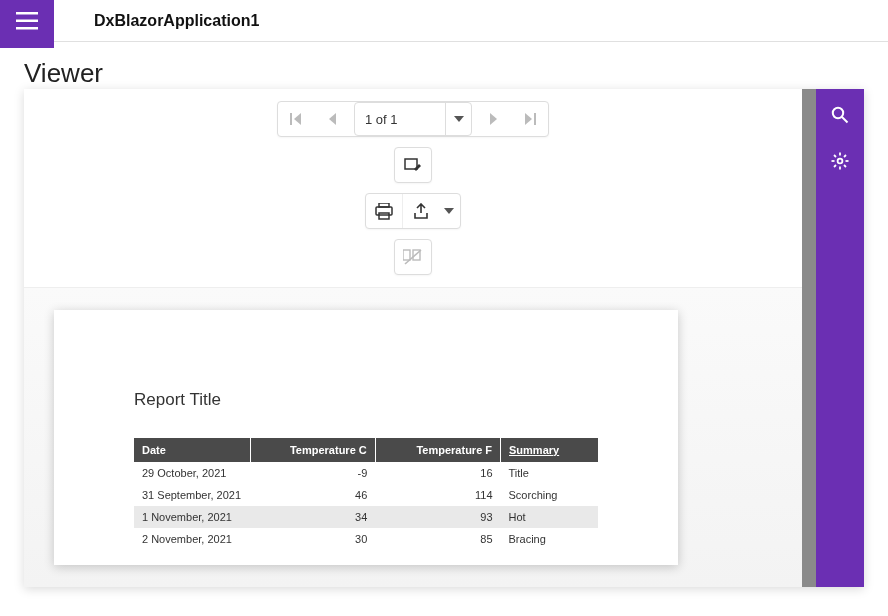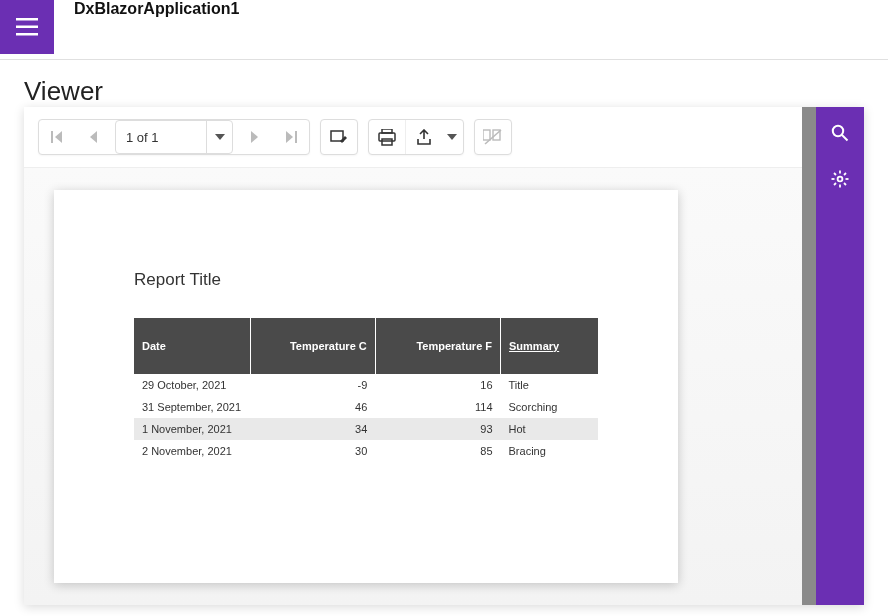--- a/index.html
+++ b/index.html
@@ -5,22 +5,24 @@
   * { box-sizing: border-box; margin: 0; padding: 0; }
   body {
     font-family: -apple-system, BlinkMacSystemFont, "Segoe UI", Arial, sans-serif;
     width: 888px;
     height: 616px;
     background: #fff;
     overflow: hidden;
   }
   .top-bar {
     display: flex;
-    height: 60px;
+    align-items: center;
+    height: 42px;
     border-bottom: 1px solid #e0e0e0;
+    gap: 20px;
   }
   .hamburger {
     width: 54px;
     height: 54px;
     background: #6b2fb3;
     display: flex;
     align-items: center;
     justify-content: center;
     cursor: pointer;
   }
@@ -51,20 +53,21 @@
     display: flex;
     flex-direction: column;
     min-width: 0;
   }
   .toolbar {
     display: flex;
     align-items: center;
     gap: 10px;
     padding: 12px 14px;
     border-bottom: 1px solid #eee;
+    flex-direction: column;
   }
   .tool-group {
     display: flex;
     align-items: center;
     background: #fff;
     border: 1px solid #ddd;
     border-radius: 4px;
     height: 36px;
     box-shadow: 0 1px 2px rgba(0,0,0,0.04);
   }
@@ -130,21 +133,21 @@
   table.report {
     width: 100%;
     border-collapse: collapse;
     font-size: 11px;
   }
   table.report thead th {
     background: #4a4a4a;
     color: #fff;
     font-weight: 700;
     text-align: left;
-    padding: 22px 8px;
+    padding: 6px 8px;
     border-right: 1px solid #fff;
   }
   table.report thead th:last-child { border-right: none; text-decoration: underline; }
   table.report thead th.num { text-align: right; }
   table.report tbody td {
     padding: 5px 8px;
     color: #333;
   }
   table.report tbody td.num { text-align: right; }
   table.report tbody tr.alt { background: #e9e9e9; }

